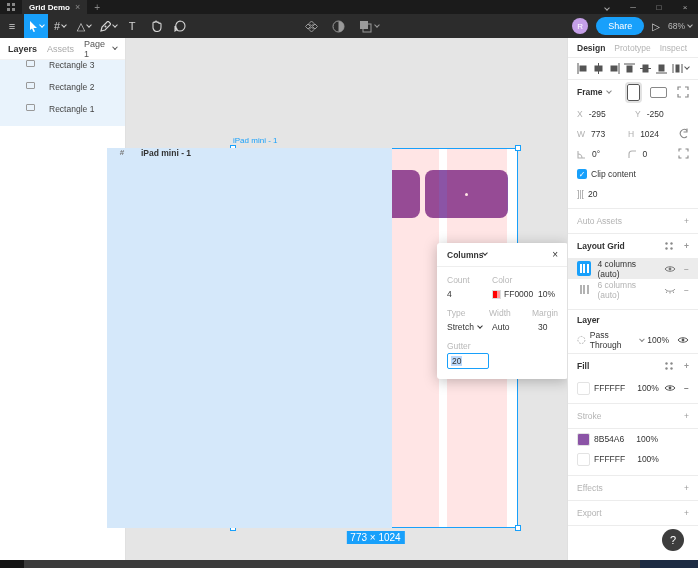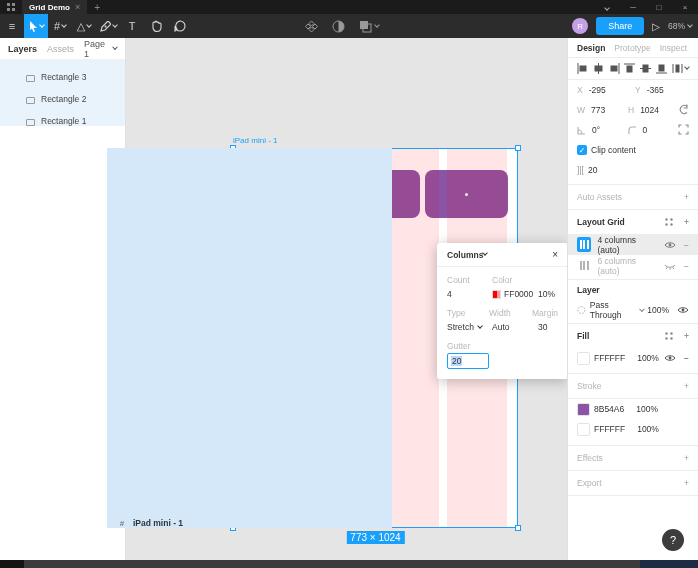--- a/index.html
+++ b/index.html
@@ -16,31 +16,31 @@
   .wctrl span{width:26px;text-align:center;font-size:8px;color:#aaa}
 
   
   .toolbar{position:absolute;top:14px;left:0;right:0;height:24px;background:#2c2c2c;display:flex;align-items:center;color:#d5d5d5;z-index:40}
   .tbtn{height:24px;min-width:24px;display:flex;align-items:center;justify-content:center;gap:2px;padding:0 3px;font-size:11px}
   .tbtn.active{background:#18A0FB;color:#fff}
   .chev{display:inline-block;width:4px;height:4px;border-right:1px solid currentColor;border-bottom:1px solid currentColor;transform:rotate(45deg);margin-top:-3px}
   .tcenter{position:absolute;left:305px;display:flex;gap:14px;align-items:center;color:#9a9a9a}
   .tright{position:absolute;right:6px;display:flex;align-items:center;gap:8px}
   .avatar{width:16px;height:16px;border-radius:50%;background:#c59fe8;color:#fff;font-size:8px;display:flex;align-items:center;justify-content:center}
-  .share{background:#18A0FB;color:#fff;font-size:9px;padding:4px 12px;border-radius:3px}
+  .share{background:#18A0FB;color:#fff;font-size:9px;padding:4px 12px;border-radius:9px}
   .present{color:#ddd;font-size:10px}
   .zoomctl{color:#bbb;font-size:8.5px;display:flex;align-items:center;gap:3px}
 
   
   .leftbar{position:absolute;top:38px;left:0;width:126px;bottom:8px;background:#fff;border-right:1px solid #e0e0e0;z-index:5}
   .lb-head{display:flex;align-items:center;height:22px;padding:0 8px;gap:10px;border-bottom:1px solid #f2f2f2}
   .lb-head .t1{color:#333;font-weight:bold}
   .lb-head .t2{color:#aaa}
   .lb-head .pg{margin-left:auto;color:#555;display:flex;gap:3px;align-items:center}
-  .lrow{display:flex;align-items:flex-end;height:22px;gap:6px;font-size:8.5px}
+  .lrow{display:flex;align-items:flex-start;height:22px;gap:14px;font-size:8.5px}
   .lrow.frame{background:#d5e8fa;font-weight:bold;padding-left:10px}
   .lrow.child{background:#e9f3fc;padding-left:26px;color:#444}
   .licon{color:#777;font-size:8px;width:10px;text-align:center}
   .rico{width:9px;height:7px;border:1px solid #999;border-radius:1px}
 
   
   .canvas{position:absolute;top:38px;left:126px;width:441px;bottom:8px;background:#e5e5e5;z-index:1}
   .frame{position:absolute;left:107px;top:110px;width:285px;height:380px;background:#fff}
   .frame-label{position:absolute;top:-12px;left:0;color:#18A0FB;font-size:8px;white-space:nowrap}
   .gcol{position:absolute;top:0;bottom:0;width:60px;background:rgba(255,0,0,0.10);z-index:2}
@@ -348,28 +348,46 @@
             <line x1="1" y1="1" x2="1" y2="10"></line>
             <rect x="4" y="2" width="3" height="7" fill="#555"></rect>
             <line x1="10" y1="1" x2="10" y2="10"></line>
           </g>
         </svg>
       <i class="chev" style="color:#555"></i>
     </span>
   </div>
 
   <div class="sec" style="padding-bottom:4px">
+    <div class="sechead">
+      <span style="display:flex;align-items:center;gap:4px">
+          <span>Frame</span>
+          <i class="chev" style="color:#888"></i>
+        </span>
+      <span class="right">
+        <span class="chip sel"></span>
+        <span class="chip land"></span>
+        <svg width="12" height="12" viewBox="0 0 12 12">
+            <g fill="none" stroke="#888" stroke-width="1.2">
+              <path d="M1 4 V1 H4"></path>
+              <path d="M8 1 H11 V4"></path>
+              <path d="M11 8 V11 H8"></path>
+              <path d="M4 11 H1 V8"></path>
+            </g>
+          </svg>
+      </span>
+    </div>
     <div class="secrow">
       <span class="fld">
           <span class="lab">X</span>
           <span class="val">-295</span>
         </span>
       <span class="fld">
           <span class="lab">Y</span>
-          <span class="val">-365</span>
+          <span class="val">-250</span>
         </span>
     </div>
     <div class="secrow">
       <span class="fld">
           <span class="lab">W</span>
           <span class="val">773</span>
         </span>
       <span class="fld">
           <span class="lab">H</span>
           <span class="val">1024</span>
@@ -416,21 +434,21 @@
     </div>
   </div>
 
   <div class="sec">
     <div class="sechead dis">
         <span>Auto Assets</span>
         <span class="right">+</span>
       </div>
   </div>
 
-  <div class="sec" style="padding-bottom:3px">
+  <div class="sec" style="padding-bottom:9px">
     <div class="sechead">
       <span>Layout Grid</span>
       <span class="right">
         <svg width="10" height="10" viewBox="0 0 10 10">
             <g fill="#888">
               <circle cx="2.5" cy="2.5" r="1.2"></circle>
               <circle cx="7.5" cy="2.5" r="1.2"></circle>
               <circle cx="2.5" cy="7.5" r="1.2"></circle>
               <circle cx="7.5" cy="7.5" r="1.2"></circle>
             </g>

